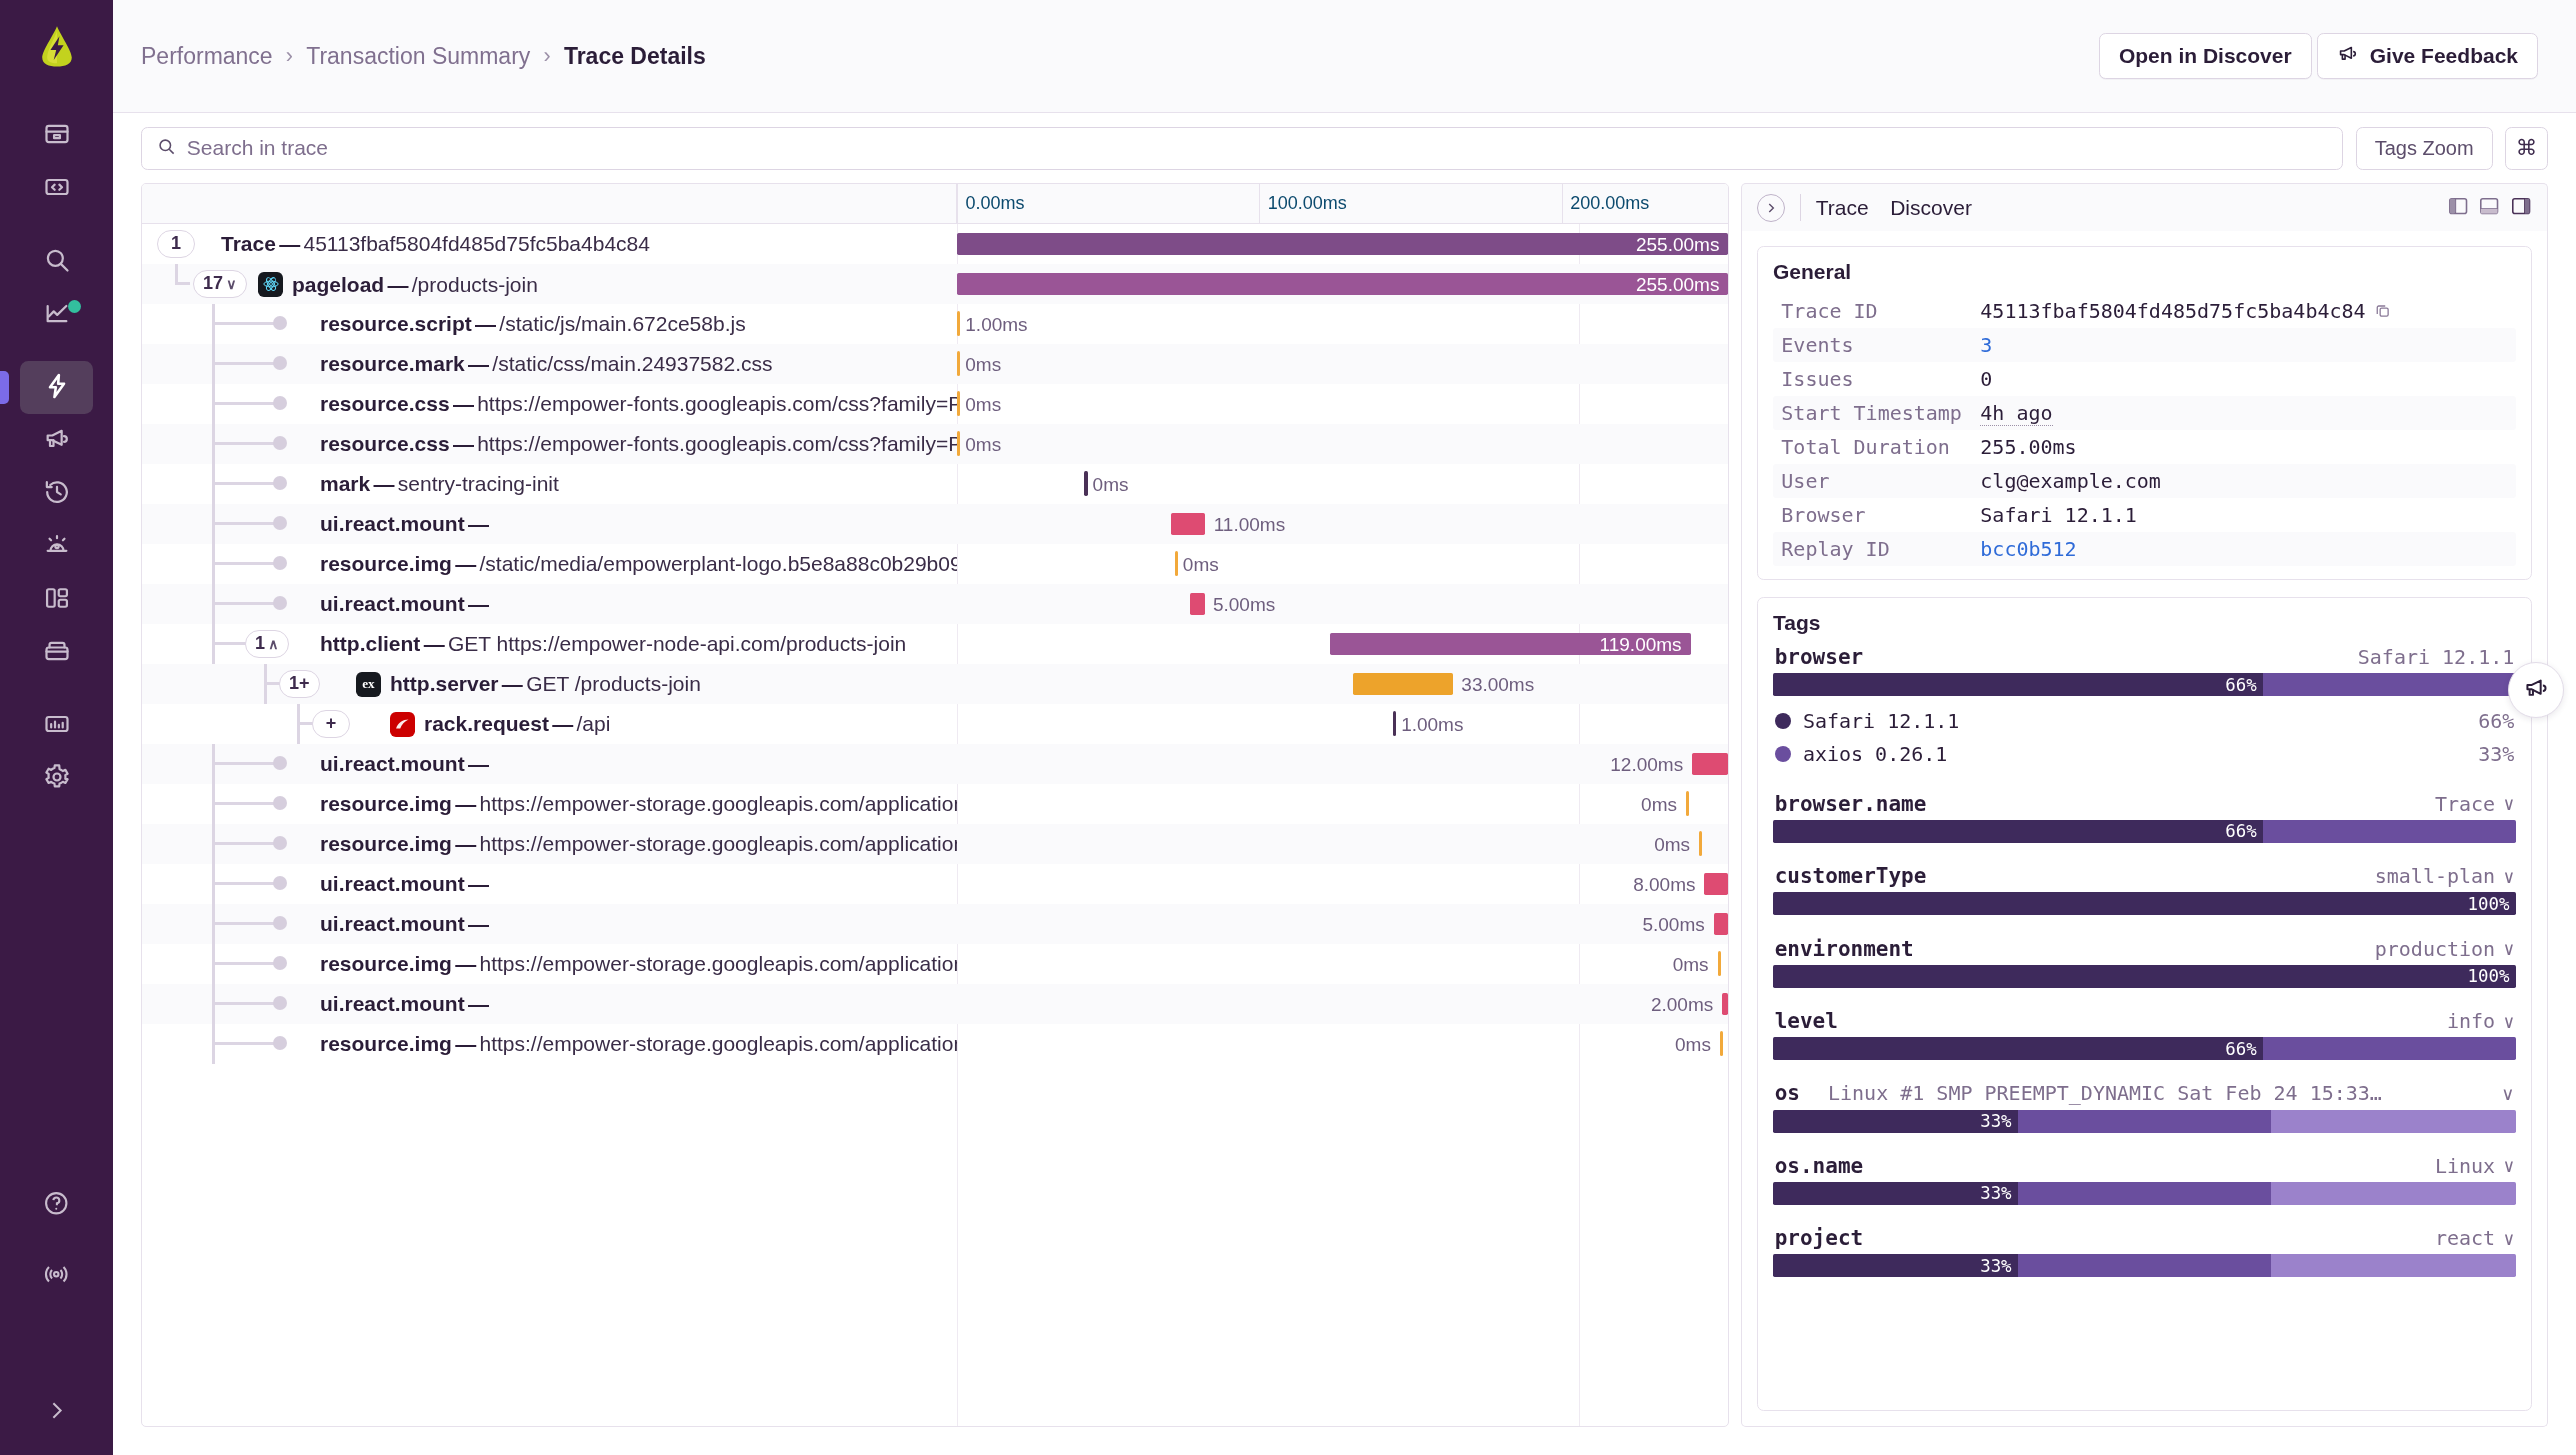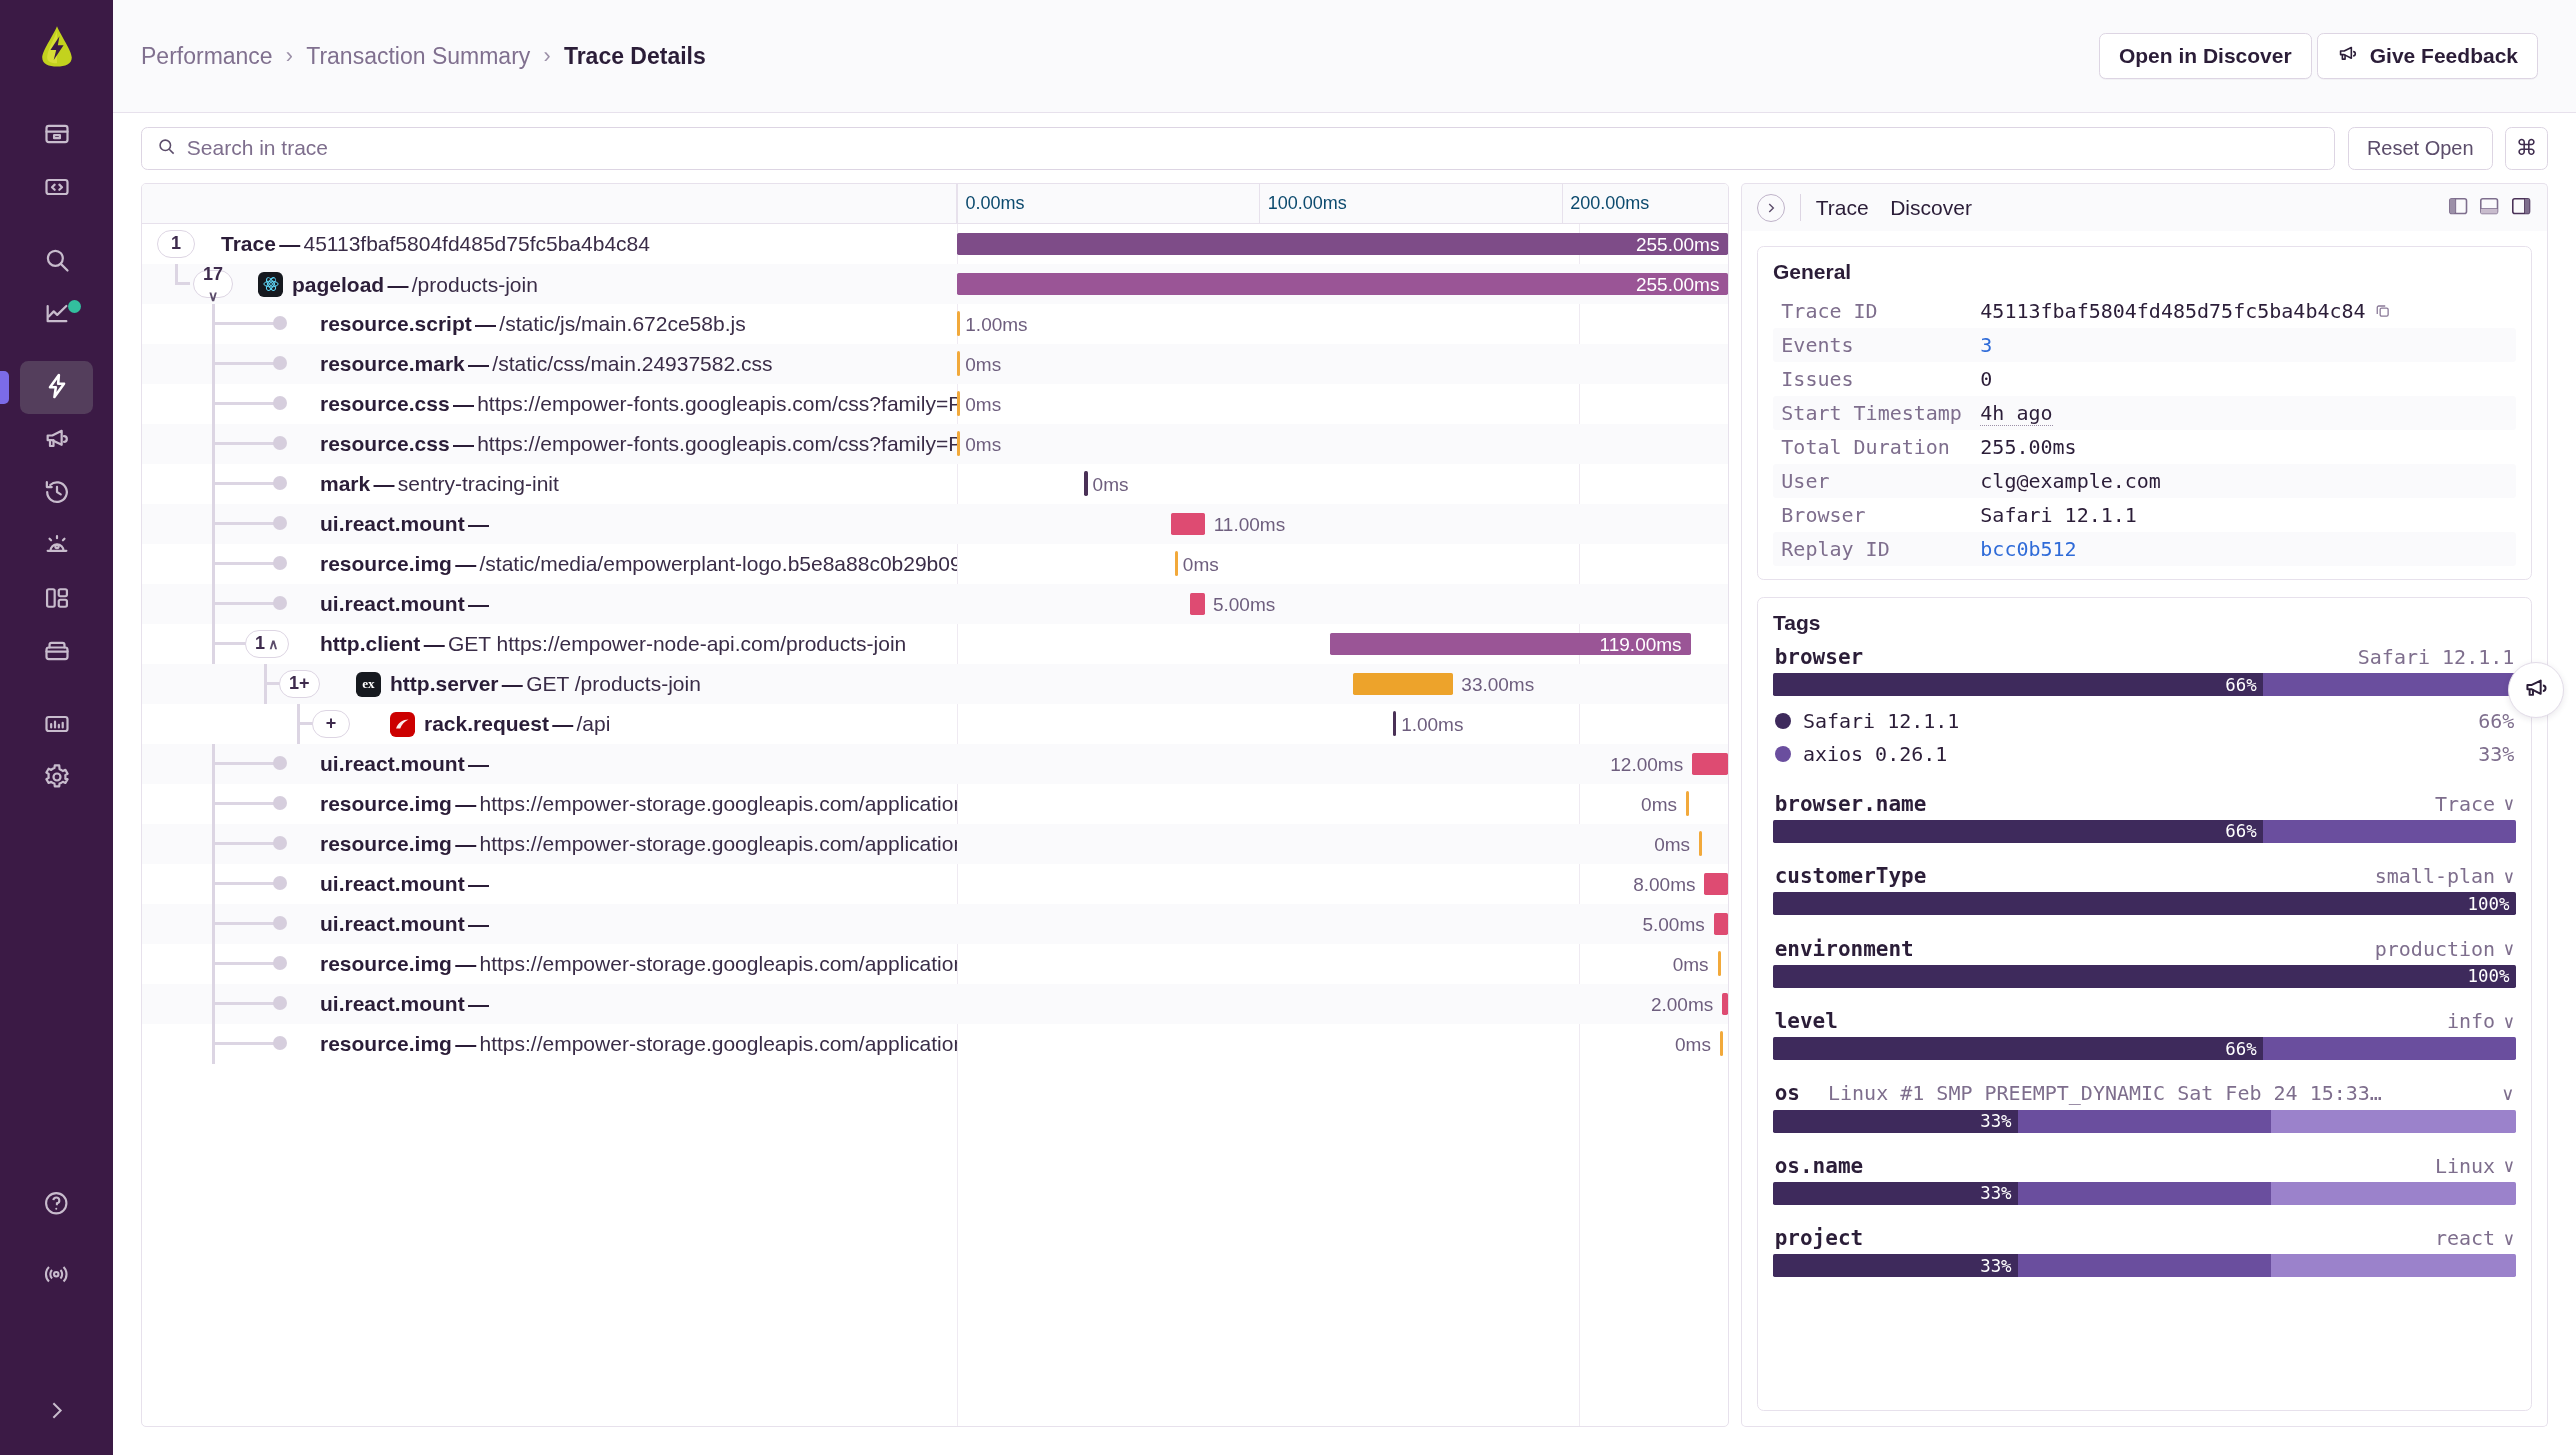--- a/index.html
+++ b/index.html
@@ -354,21 +354,21 @@
       <div class="search-input-wrap">
         <span>
           <svg width="19" height="19" viewBox="0 0 24 24" fill="none" stroke="#5C4D6B" stroke-width="2">
               <circle cx="10.5" cy="10.5" r="6.6"></circle>
               <path d="M15.4 15.4L21 21"></path>
             </svg>
         </span>
         <input type="text" placeholder="Search in trace" style="">
       </div>
       <button class="btn-sm">
-        <span>Reset Open</span>
+        <span>Tags Zoom</span>
       </button>
       <button class="btn-sm btn-icon">
         <span>⌘</span>
       </button>
     </div>
 
     <div class="content">
 
       <section class="trace-panel">
         <div class="trace-head">
@@ -401,21 +401,21 @@
               </div>
               <div class="row-right">
                 <div class="bar" style="left:0%;width:100%;background:#7E4C88;"></div>
                 <div class="bar-dur inside" style="left:100%;transform:translateX(-100%);padding-right:9px;">255.00ms</div>
               </div>
             </div>
             <div class="row odd">
               <div class="row-left">
                 <div class="connector vline" style="left:33px;top:-20px;height:38px;"></div>
                 <div class="connector hline" style="left:33px;top:18px;width:15px;"></div>
-                <div class="chip" style="left:51px;top:5.8px;flex-direction:column;">
+                <div class="chip" style="left:51px;top:5.8px;">
                   <span>17</span>
                   <span class="cv">∨</span>
                 </div>
                 <div class="row-label" style="padding-left:116px; display:flex; align-items:flex-end;">
                   <span class="plat-icon">
                     <svg width="18" height="18" viewBox="0 0 24 24" fill="none" stroke="#61DAFB" stroke-width="1.3">
                       <circle cx="12" cy="12" r="2"></circle>
                       <ellipse cx="12" cy="12" rx="9.5" ry="3.8"></ellipse>
                       <ellipse cx="12" cy="12" rx="9.5" ry="3.8" transform="rotate(60 12 12)"></ellipse>
                       <ellipse cx="12" cy="12" rx="9.5" ry="3.8" transform="rotate(120 12 12)"></ellipse>

